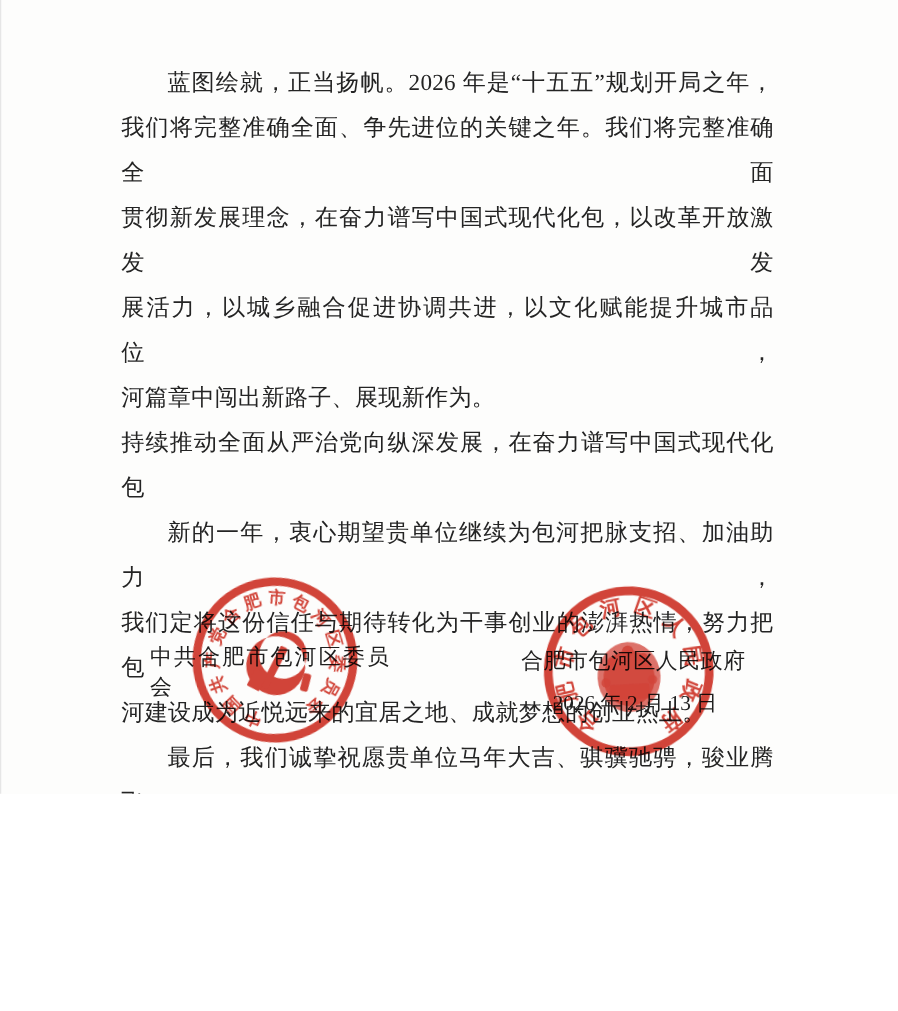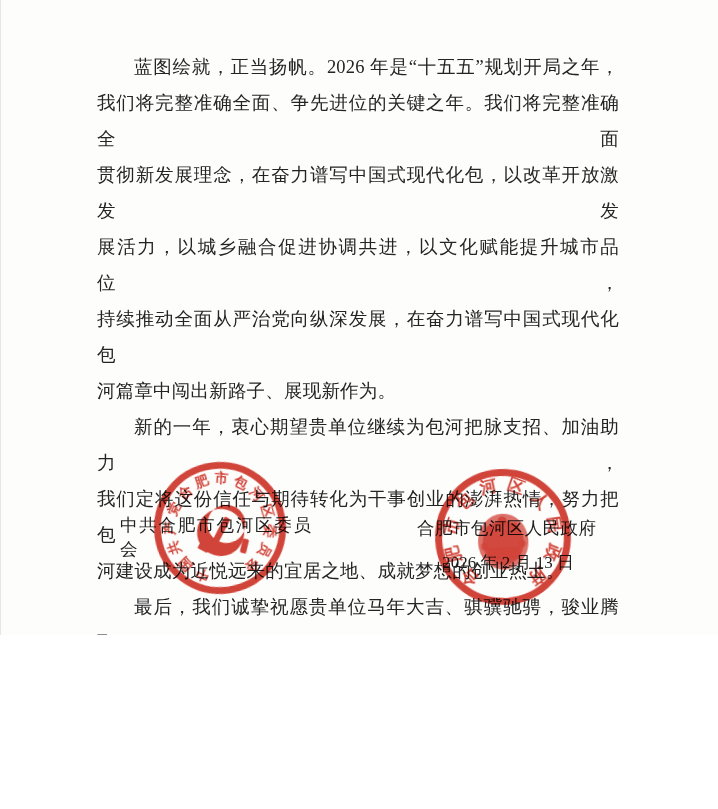--- a/index.html
+++ b/index.html
@@ -73,22 +73,22 @@
 <body>
 
 <div class="page">
 
   <div class="letter-body">
 
   <div class="line indent fill">蓝图绘就，正当扬帆。2026 年是“十五五”规划开局之年，</div>
       <div class="line fill">我们将完整准确全面、争先进位的关键之年。我们将完整准确全面</div>
       <div class="line fill">贯彻新发展理念，在奋力谱写中国式现代化包，以改革开放激发发</div>
       <div class="line fill">展活力，以城乡融合促进协调共进，以文化赋能提升城市品位，</div>
+      <div class="line">河篇章中闯出新路子、展现新作为。</div>
       <div class="line fill">持续推动全面从严治党向纵深发展，在奋力谱写中国式现代化包</div>
-      <div class="line">河篇章中闯出新路子、展现新作为。</div>
       <div class="line indent fill">新的一年，衷心期望贵单位继续为包河把脉支招、加油助力，</div>
       <div class="line fill">我们定将这份信任与期待转化为干事创业的澎湃热情，努力把包</div>
       <div class="line">河建设成为近悦远来的宜居之地、成就梦想的创业热土。</div>
       <div class="line indent fill">最后，我们诚挚祝愿贵单位马年大吉、骐骥驰骋，骏业腾飞、</div>
       <div class="line">正当扬帆！</div>
     </div>
 
   <div class="org-name org-left">中共合肥市包河区委员会</div>
 
   <svg class="seal seal-left" viewBox="0 0 150 150">

